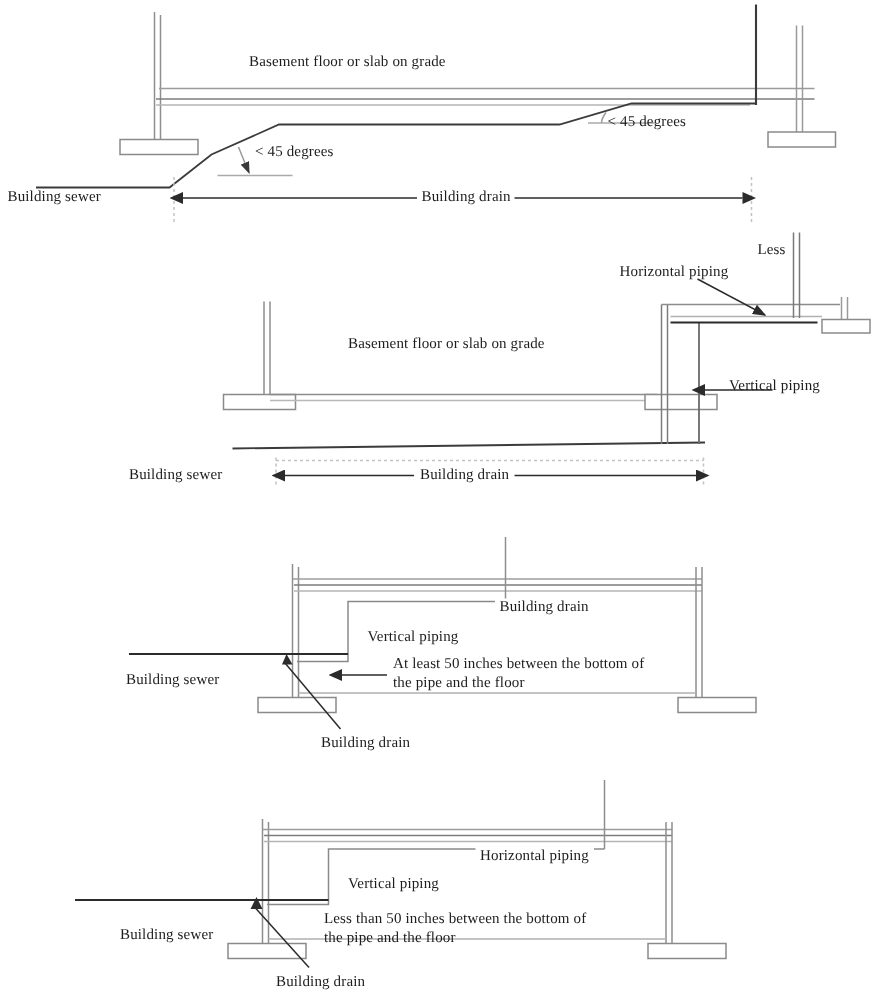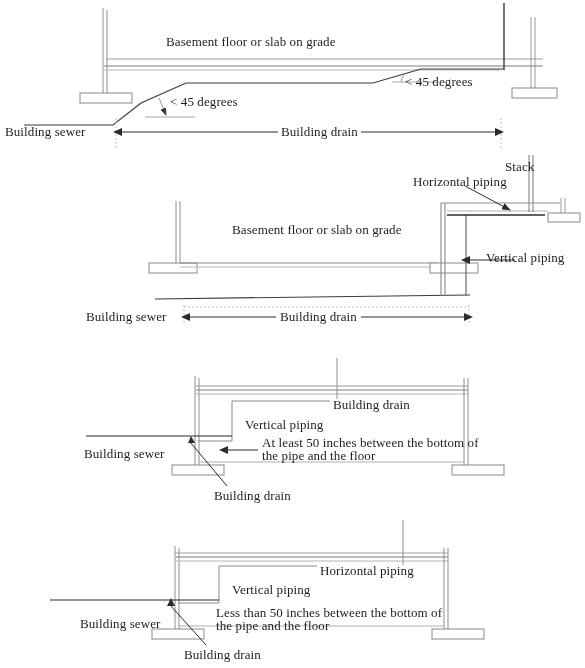--- a/index.html
+++ b/index.html
@@ -27,21 +27,21 @@
     position: absolute;
     left: 0;
     top: 0;
     width: 585px;
     height: 668px;
     display: block;
   }
   .label {
     position: absolute;
     font-family: "Liberation Serif", "DejaVu Serif", serif;
-    font-size: 13px;
+    font-size: 10px;
     line-height: 12.5px;
     color: #1d1d1d;
     white-space: pre;
     letter-spacing: 0.1px;
   }
   .label.two-line {
     white-space: pre-line;
   }
 </style>
 </head>
@@ -156,21 +156,21 @@
   <div class="label" style="left:170px; top:96px;">&lt; 45 degrees</div>
 
   <div class="label" style="left:405px; top:76px;">&lt; 45 degrees</div>
 
   <div class="label" style="left:5px; top:126px;">Building sewer</div>
 
   <div class="label" style="left:278px; top:126px; background:#ffffff; padding:0 3px;">Building drain</div>
 
   <div class="label" style="left:232px; top:224px;">Basement floor or slab on grade</div>
 
-  <div class="label" style="left:505px; top:161px;">Stack</div>
+  <div class="label" style="left:505px; top:161px;">Less</div>
 
   <div class="label" style="left:413px; top:176px;">Horizontal piping</div>
 
   <div class="label" style="left:486px; top:252px;">Vertical piping</div>
 
   <div class="label" style="left:86px; top:311px;">Building sewer</div>
 
   <div class="label" style="left:276px; top:311px; background:#ffffff; padding:0 4px;">Building drain</div>
 
   <div class="label" style="left:330px; top:399px; background:#ffffff; padding:0 3px;">Building drain</div>

